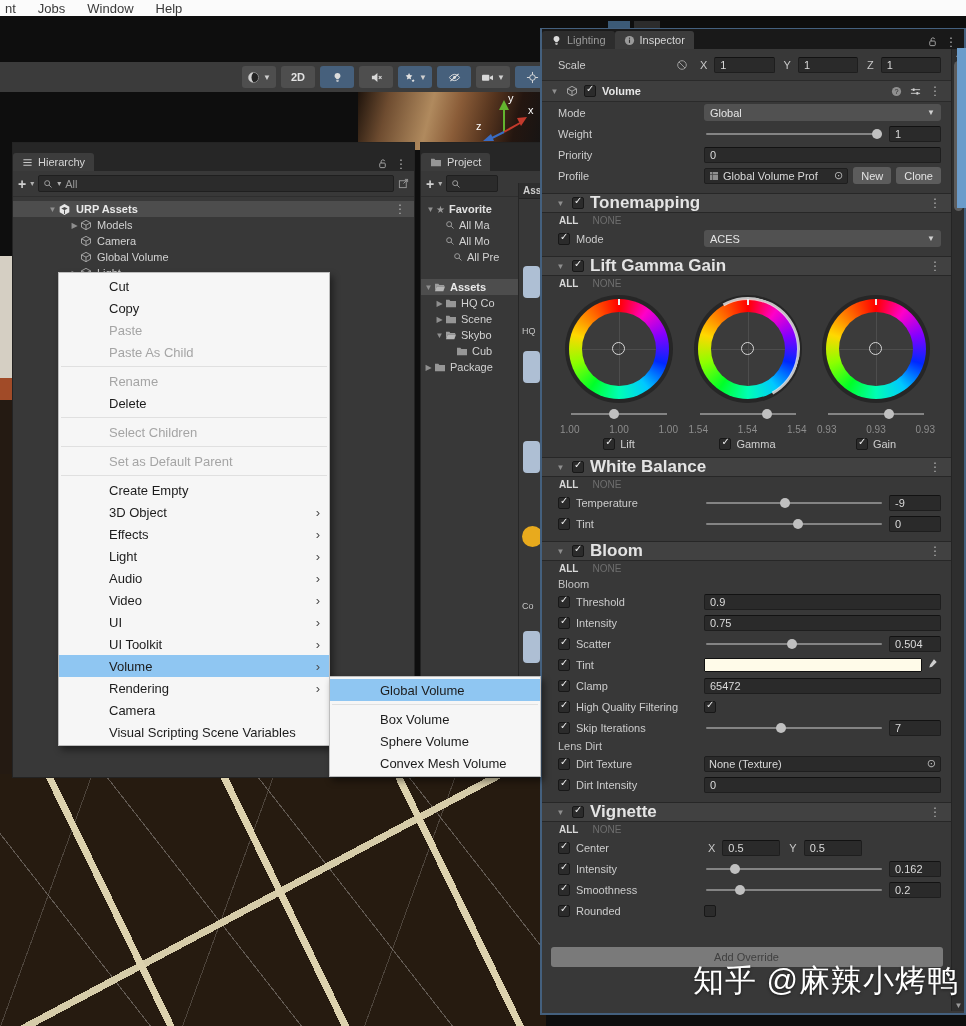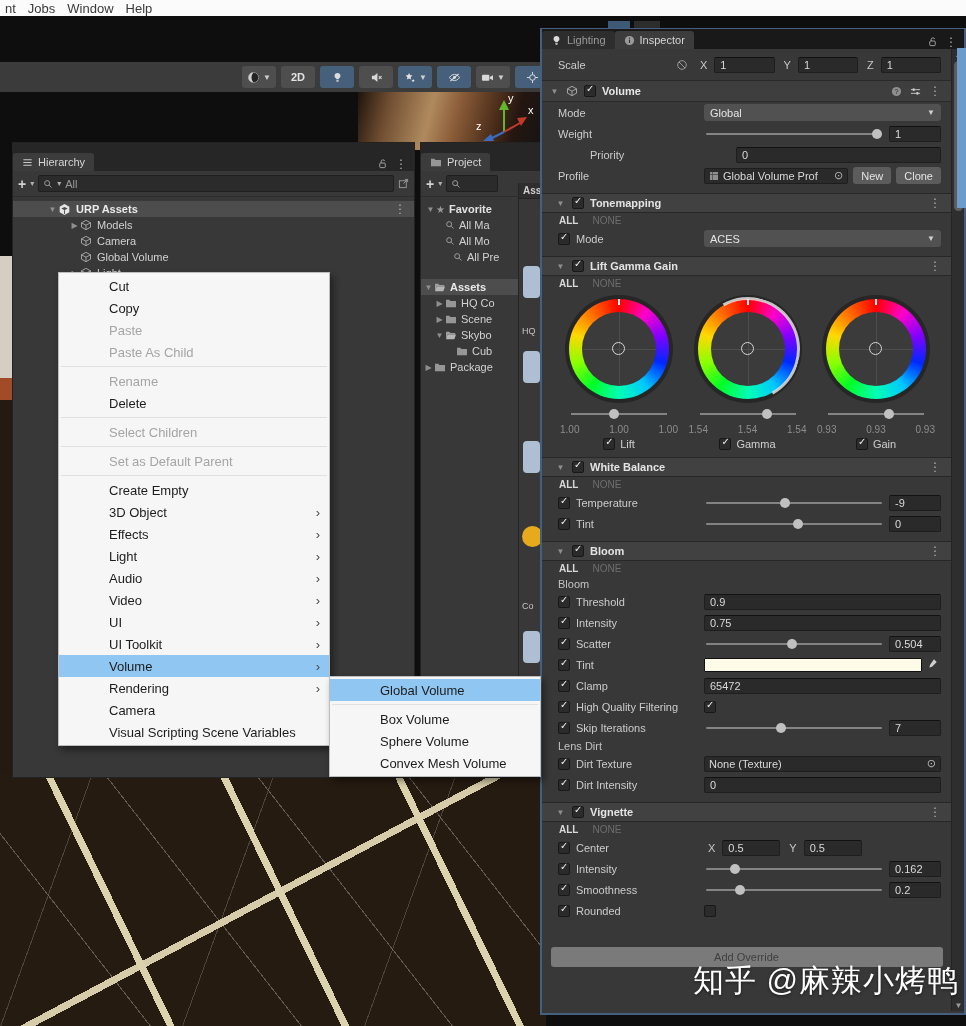--- a/index.html
+++ b/index.html
@@ -2,21 +2,21 @@
 <html><head>
 <meta charset="utf-8">
 <style>
 *{margin:0;padding:0;box-sizing:border-box;}
 html,body{width:966px;height:1026px;overflow:hidden;background:#000;
   font-family:"Liberation Sans",sans-serif;}
 #stage{position:relative;width:966px;height:1026px;background:#0e0e0e;overflow:hidden;}
 
 
 #menubar{position:absolute;left:0;top:0;width:966px;height:16px;background:#fbfbfb;
-  display:flex;align-items:center;gap:12px;padding-left:5px;font-size:13px;color:#3a3a3a;z-index:3;}
+  display:flex;align-items:center;gap:22px;padding-left:5px;font-size:13px;color:#3a3a3a;z-index:3;}
 #menubar span{cursor:default;}
 
 
 #scene-toolbar{position:absolute;left:0;top:62px;width:546px;height:30px;background:#3b3b3b;
   display:flex;align-items:center;gap:5px;padding-left:228px;z-index:2;}
 .tb-sep{width:1px;height:16px;background:#5a5a5a;margin-right:2px;}
 .tb-btn{height:22px;min-width:34px;background:#4e4e4e;border-radius:3px;display:flex;
   align-items:center;justify-content:center;gap:3px;color:#e2e2e2;font-size:11px;font-weight:bold;padding:0 5px;}
 .tb-btn.active{background:#46607c;}
 .tb-caret{font-size:8px;color:#cfcfcf;}
@@ -91,21 +91,21 @@
 .slider{flex:1;position:relative;height:12px;}
 .slider .track{position:absolute;left:2px;right:2px;top:5px;height:2px;background:#848484;border-radius:1px;}
 .slider .thumb{position:absolute;top:1px;width:10px;height:10px;border-radius:50%;background:#c0c0c0;}
 .btn{height:17px;background:#5c5c5c;border-radius:3px;color:#e3e3e3;font-size:11px;
   display:flex;align-items:center;padding:0 8px;}
 .checkbox{width:12px;height:12px;background:#2b2b2b;border:1px solid #181818;border-radius:2px;
   position:relative;flex:0 0 12px;}
 .checkbox.on::after{content:"✓";position:absolute;left:1px;top:-3px;font-size:10px;color:#ededed;}
 .sechdr{height:20px;background:#414141;border-top:1px solid #272727;border-bottom:1px solid #272727;
   display:flex;align-items:center;gap:6px;padding:0 10px 0 13px;margin-top:7px;}
-.sechdr .title{font-weight:bold;font-size:11px;color:#e4e4e4;}
+.sechdr .title{font-weight:bold;font-size:17px;color:#e4e4e4;}
 .sechdr .kebab{margin-left:auto;}
 .comphdr{height:22px;display:flex;align-items:center;gap:6px;padding:0 10px 0 7px;background:#3e3e3e;
   border-top:1px solid #2a2a2a;border-bottom:1px solid #2a2a2a;margin-top:5px;}
 .comphdr .title{font-weight:bold;font-size:11px;color:#e6e6e6;}
 .comphdr .right{margin-left:auto;display:flex;align-items:center;gap:8px;}
 .allnone{height:15px;display:flex;align-items:center;gap:14px;padding-left:17px;font-size:10px;}
 .allnone .all{color:#d8d8d8;font-weight:bold;}
 .allnone .none{color:#6e6e6e;}
 .sublbl{height:15px;display:flex;align-items:center;padding-left:16px;font-size:11px;color:#c2c2c2;}
 .swatch{flex:1;height:14px;border:1px solid #101010;border-radius:1px;}
@@ -647,21 +647,21 @@
           <span class="lbl" style="width: 146px;">Weight</span>
           <div class="ctrl">
             <div class="slider">
               <div class="track"></div>
               <div class="thumb" style="left: calc(96% - 5px);"></div>
             </div>
             <div class="field fieldw">1</div>
           </div>
         </div>
         <div class="irow">
-          <span class="lbl" style="width: 146px; margin-left: 32px;">Priority</span>
+          <span class="lbl" style="width: 146px;">Priority</span>
           <div class="ctrl">
             <div class="field">0</div>
           </div>
         </div>
         <div class="irow">
           <span class="lbl" style="width: 146px;">Profile</span>
           <div class="ctrl">
             <div class="objfield">
               <span class="icon">
                 <svg width="10" height="10" viewBox="0 0 10 10">

